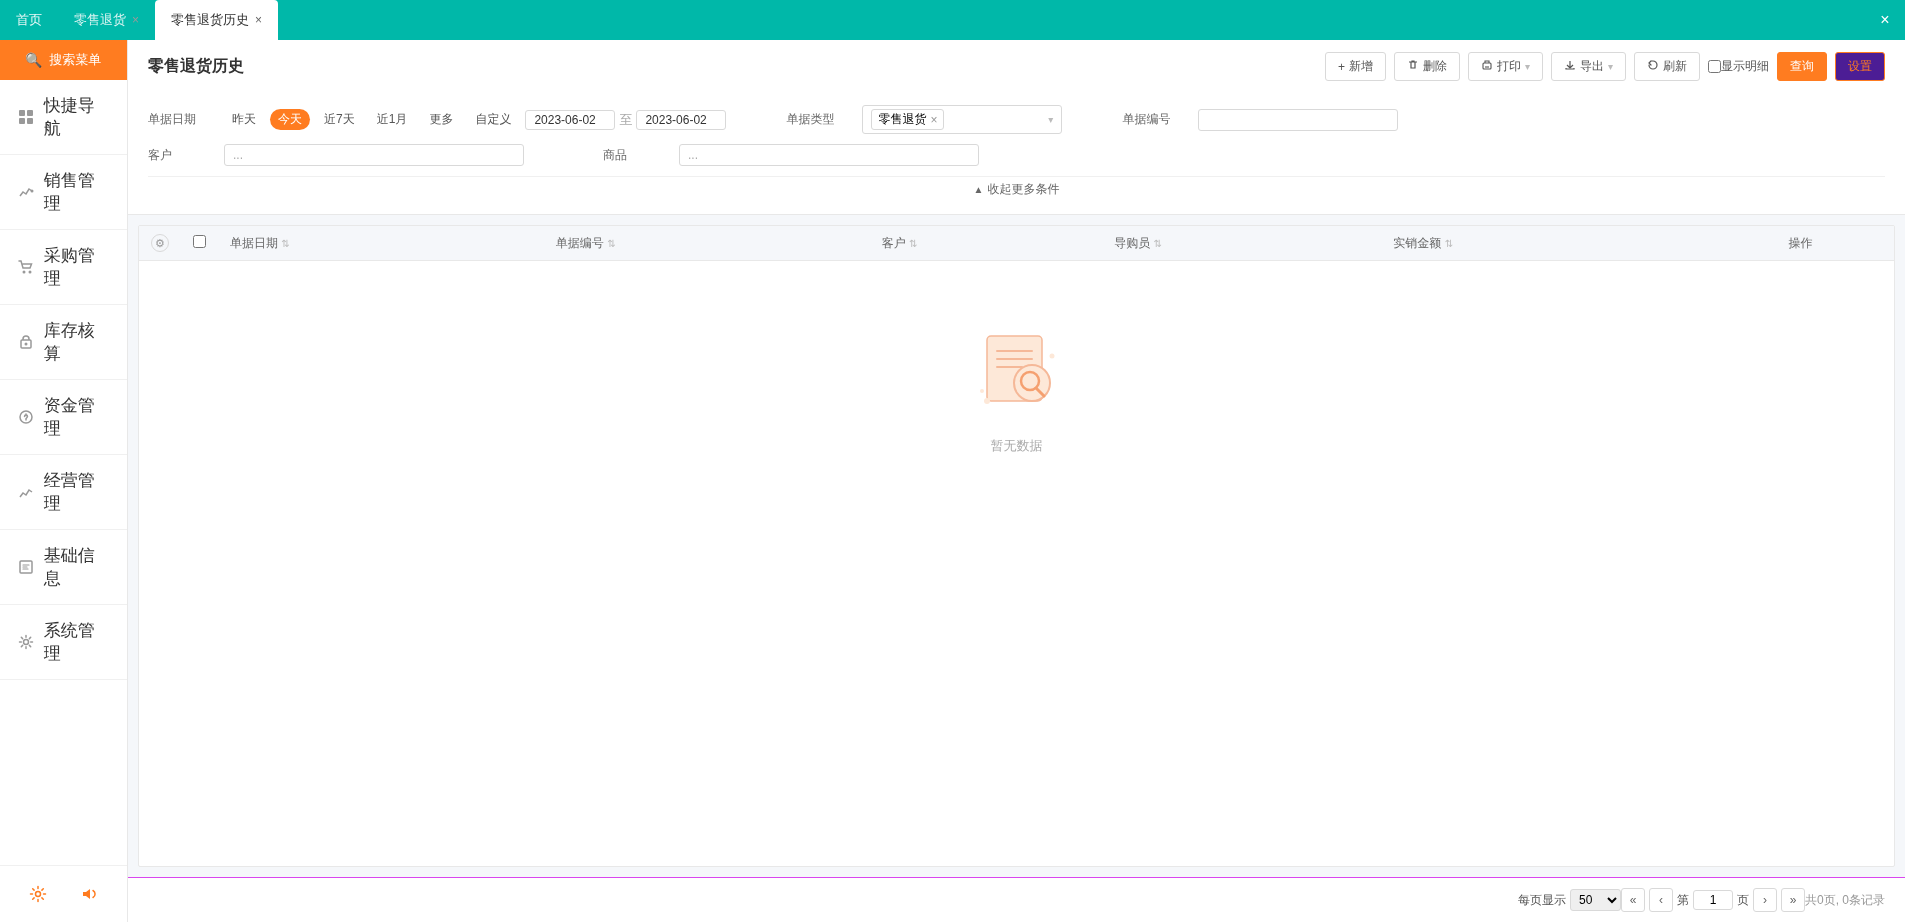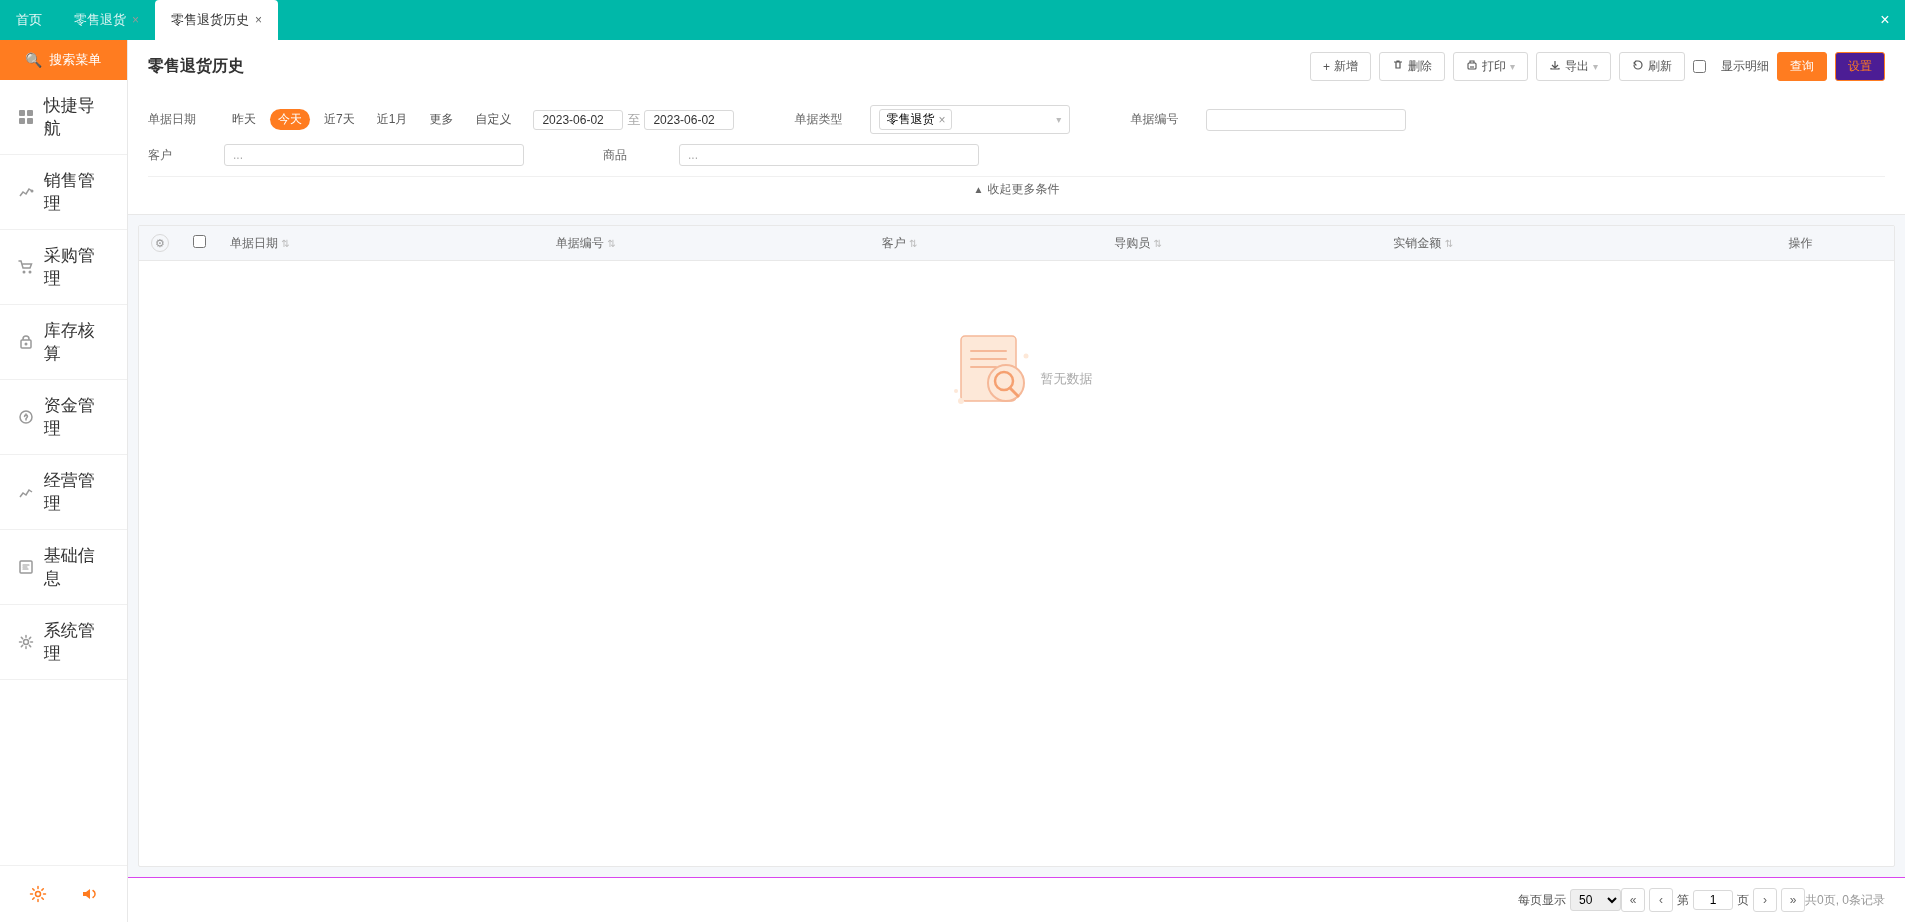--- a/index.html
+++ b/index.html
@@ -173,21 +173,21 @@
       color: #fff;
     }
     .toolbar-btn.secondary {
       background: #4c1d95;
       border-color: #d9d9d9;
       color: #555;
     }
     .display-toggle {
       display: flex;
       align-items: center;
-      gap: 15px;
+      gap: 0;
       font-size: 12px;
       color: #555;
       cursor: pointer;
     }
     .display-toggle input { cursor: pointer; }
 
     
     .filter-area {
       padding: 12px 0;
     }
@@ -216,21 +216,20 @@
       color: #555;
     }
     .date-shortcut.active {
       background: #ff7c20;
       color: #fff;
     }
     .date-range {
       display: flex;
       align-items: center;
       gap: 4px;
-      margin-left: 8px;
     }
     .date-input {
       border: 1px solid #d9d9d9;
       border-radius: 3px;
       padding: 2px 8px;
       font-size: 12px;
       color: #333;
       background: #fff;
       width: 90px;
     }
@@ -333,21 +332,21 @@
       align-items: center;
       justify-content: center;
       cursor: pointer;
       font-size: 11px;
       color: #999;
     }
 
     
     .empty-state {
       display: flex;
-      flex-direction: row;
+      flex-direction: column;
       align-items: center;
       justify-content: center;
       padding: 60px 0;
     }
     .empty-icon {
       width: 100px;
       height: 100px;
       margin-bottom: 16px;
     }
     .empty-text {

